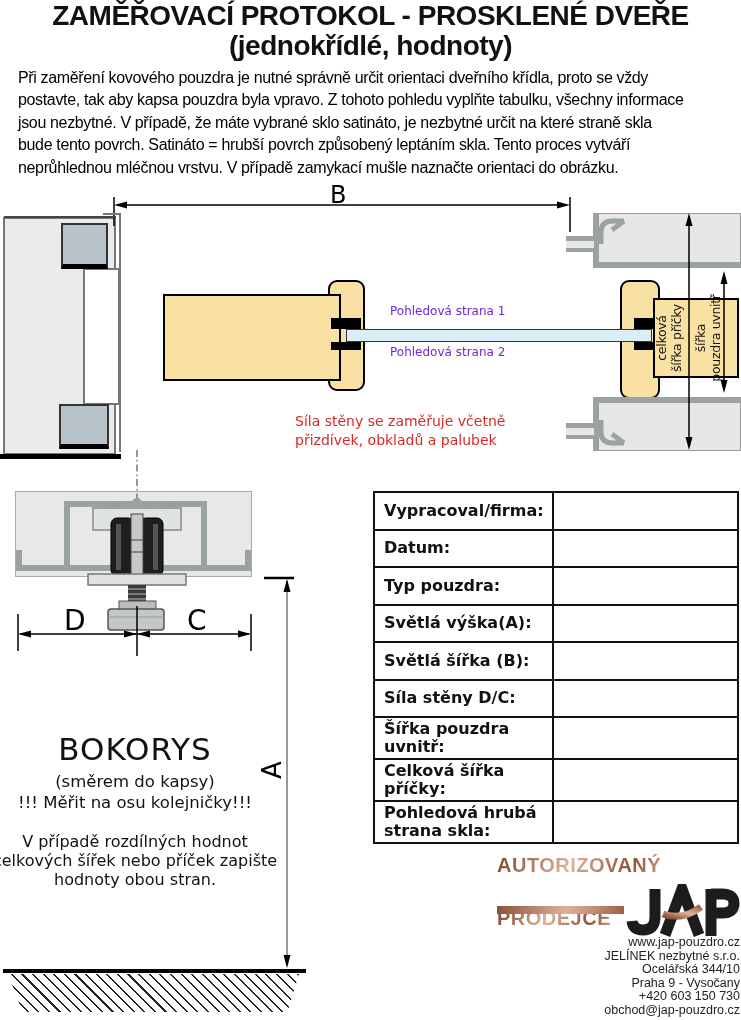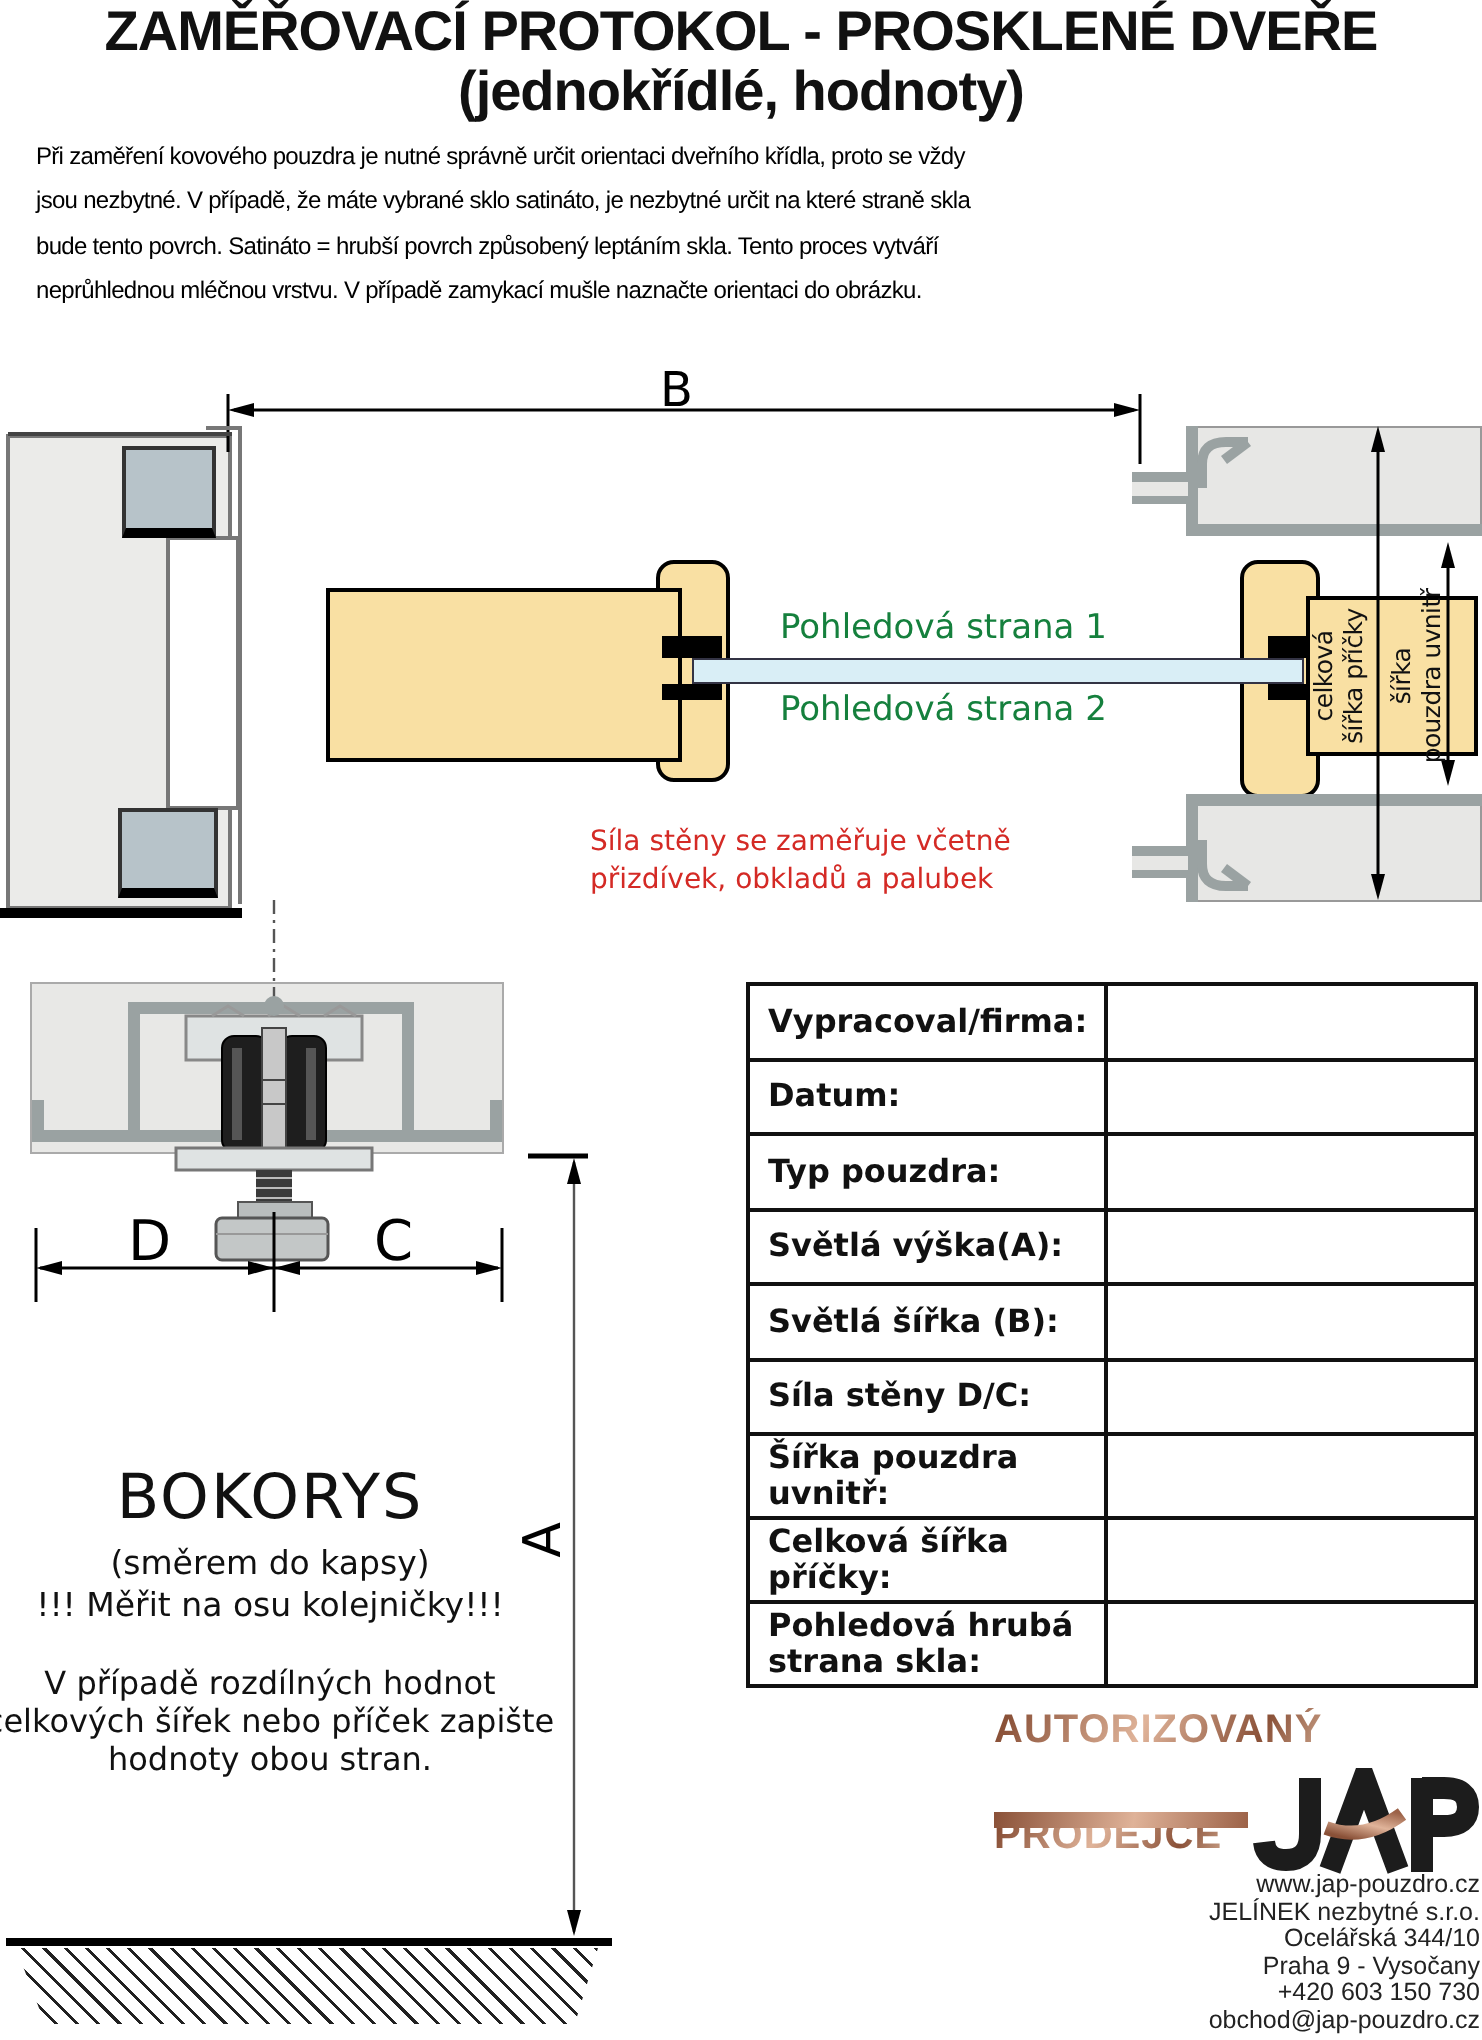--- a/index.html
+++ b/index.html
@@ -7,23 +7,23 @@
         font-family:"DejaVu Sans",sans-serif;color:#111;}
   .abs{position:absolute;box-sizing:border-box;}
   .nowrap{white-space:nowrap;}
   .prewrap{white-space:pre-line;}
   
   .title-block{left:0;top:1px;width:741px;text-align:center;
                font-family:"Liberation Sans",sans-serif;font-weight:bold;line-height:30px;}
   .title-line{font-size:28px;letter-spacing:-0.5px;}
   
   .intro{left:18px;top:67px;width:722px;font-family:"Liberation Sans",sans-serif;
-         font-size:12px;line-height:22.4px;letter-spacing:-0.35px;color:#000;}
-  
-  .dlabel{font-size:17px;color:#15803d;}
+         font-size:16px;line-height:22.4px;letter-spacing:-0.35px;color:#000;}
+  
+  .dlabel{font-size:12px;color:#6d28d9;}
   .dimletter{font-family:"DejaVu Sans",sans-serif;color:#000;}
   .rot{transform:rotate(-90deg);display:flex;align-items:center;justify-content:center;text-align:center;}
   .rednote{color:#d42a25;font-size:14px;line-height:19px;}
   
   .form-table{left:373px;top:491px;width:366px;height:353px;border:2.5px solid #111;
               display:flex;flex-direction:column;background:#fff;}
   .frow{flex:1;display:flex;border-bottom:2px solid #111;}
   .frow:last-child{border-bottom:none;}
   .fcell-label{width:162px;border-right:2px solid #111;display:flex;align-items:center;
                padding:2px 6px 2px 9px;font-weight:bold;font-size:16px;line-height:18px;}
@@ -44,20 +44,21 @@
 
 <div class="page">
 
   <div class="abs title-block">
     <div class="title-line">ZAMĚŘOVACÍ PROTOKOL - PROSKLENÉ DVEŘE</div>
     <div class="title-line">(jednokřídlé, hodnoty)</div>
   </div>
 
   <div class="abs intro">
     <div class="nowrap">Při zaměření kovového pouzdra je nutné správně určit orientaci dveřního křídla, proto se vždy</div>
+    <div class="nowrap">postavte, tak aby kapsa pouzdra byla vpravo. Z tohoto pohledu vyplňte tabulku, všechny informace</div>
     <div class="nowrap">jsou nezbytné. V případě, že máte vybrané sklo satináto, je nezbytné určit na které straně skla</div>
     <div class="nowrap">bude tento povrch. Satináto = hrubší povrch způsobený leptáním skla. Tento proces vytváří</div>
     <div class="nowrap">neprůhlednou mléčnou vrstvu. V případě zamykací mušle naznačte orientaci do obrázku.</div>
   </div>
 
   <div class="abs" style="left:3px;top:217px;width:113px;height:238px;background:#ebebe9;border:2px solid #777;"></div>
   <div class="abs" style="left:83px;top:268px;width:37px;height:137px;background:#fff;border:2px solid #777;"></div>
   <div class="abs" style="left:61px;top:223px;width:47px;height:46px;background:#b7c3c9;border:2px solid #333;border-bottom:5px solid #000;"></div>
   <div class="abs" style="left:59px;top:404px;width:50px;height:45px;background:#b7c3c9;border:2px solid #333;border-bottom:5px solid #000;"></div>
   <div class="abs" style="left:0;top:454px;width:121px;height:5px;background:#000;"></div>

